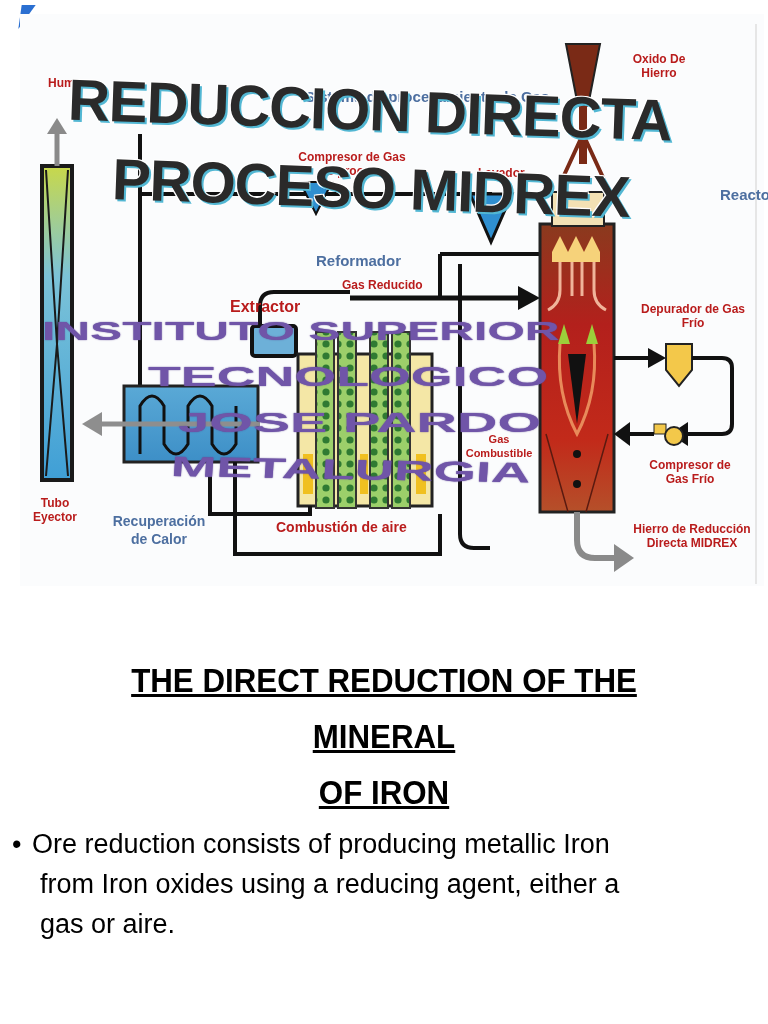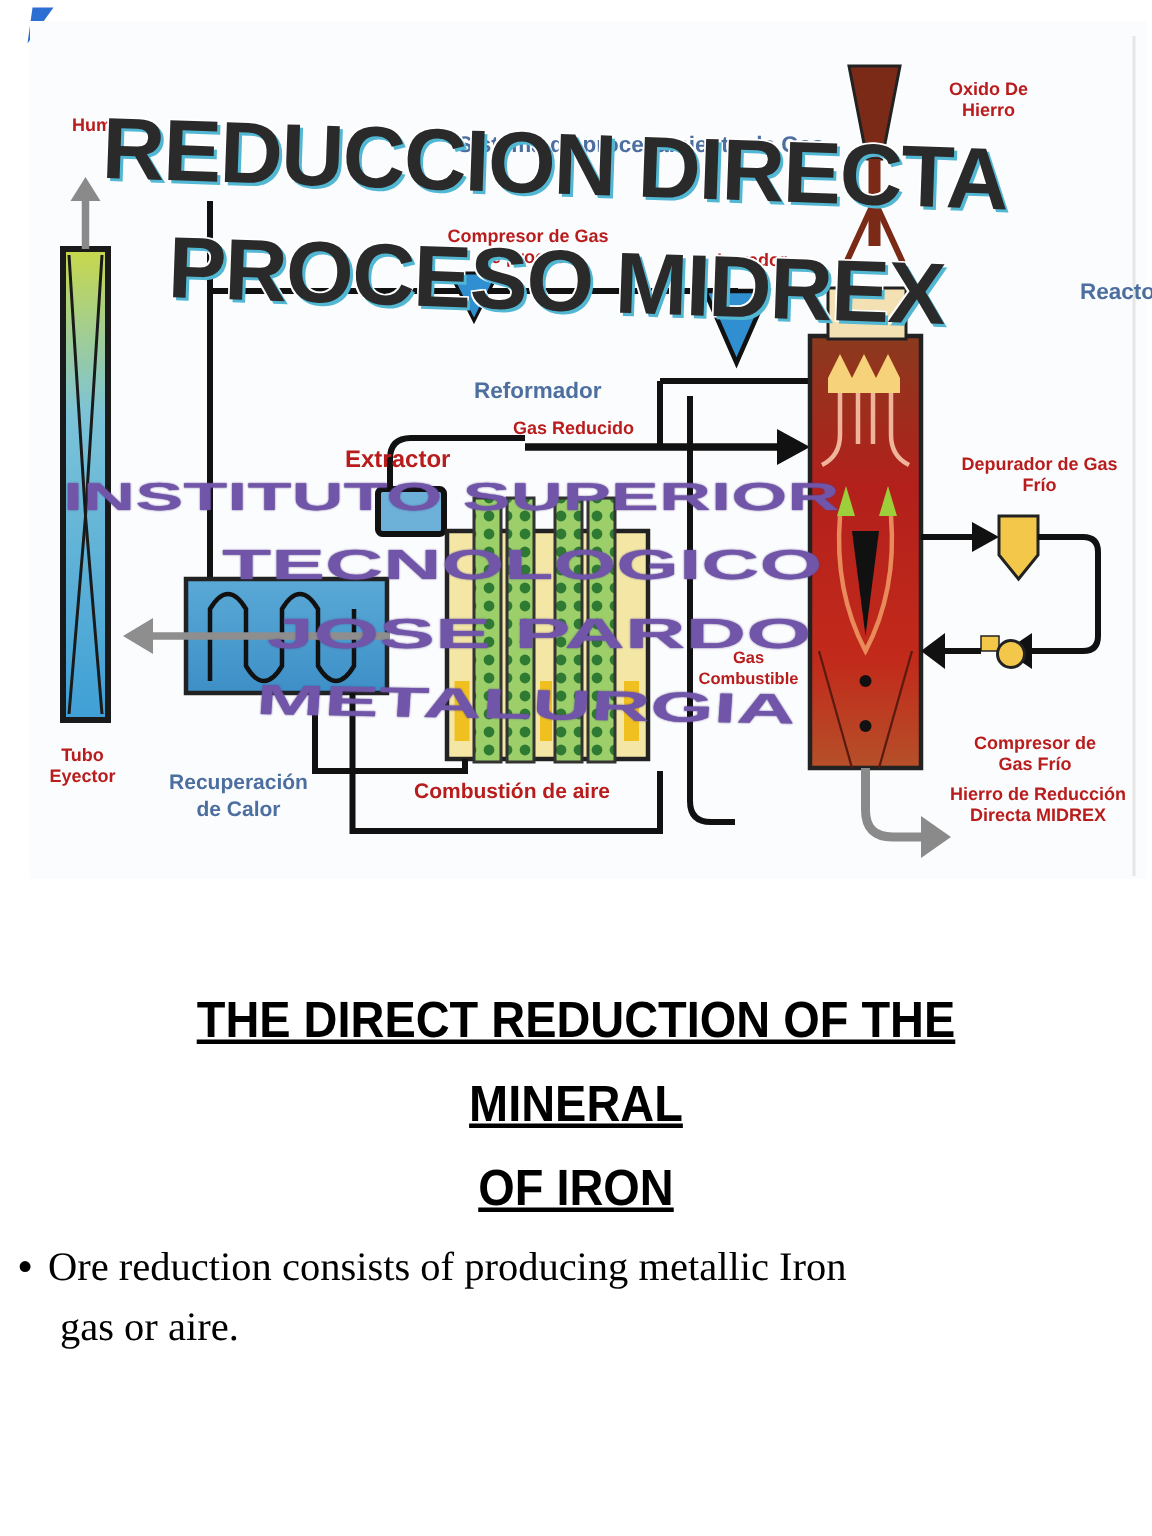--- a/index.html
+++ b/index.html
@@ -18,21 +18,21 @@
          text-shadow: 2px 2px 0 #52b7d3, -1px -1px 0 #ffffff, 1px -1px 0 #ffffff, -1px 1px 0 #ffffff; }
   .inst-line { position:absolute; font-family:"Liberation Sans", sans-serif; font-weight:bold;
          color:#7055a8; font-size:34px; line-height:34px; white-space:nowrap;
          transform:scaleX(1.9); transform-origin:left top; text-shadow:0 0 1px #5a4590; }
   .heading { position:absolute; left:0; width:768px; top:652px; text-align:center;
          font-family:"Liberation Sans", sans-serif; font-weight:bold; font-size:34px; line-height:56px; color:#000;text-decoration:underline; }
   .heading div { transform:scaleX(0.92); }
   .bullet { position:absolute; left:12px; top:824px; width:740px; font-family:"Liberation Sans", sans-serif;
          font-size:27px; line-height:40px; color:#000; }
   .bullet .dot { position:absolute; left:0; top:0; }
-  .bullet .txt { display:block; padding-left:28px; text-indent:0;font-family:Liberation Serif, serif; }
+  .bullet .txt { display:block; padding-left:28px; text-indent:0; }
   .bullet .line { display:block; white-space:nowrap; }
   .bullet .line.cont { padding-left:0; }
 </style>
 </head>
 <body>
 
 <div class="slide">
   <div class="corner-accent"></div>
 
   <div class="diagram">
@@ -139,21 +139,21 @@
     <div class="lbl blue" style="left:285px;top:74px;">Sistema de procesamiento de Gas</div>
     <div class="lbl" style="left:272px;top:136px;width:120px;white-space:normal;">Compresor de Gas de proceso</div>
     <div class="lbl" style="left:458px;top:152px;text-align:right;">Lavador</div>
     <div class="lbl" style="left:606px;top:38px;width:66px;white-space:normal;">Oxido De Hierro</div>
     <div class="lbl blue" style="left:652px;top:172px;margin-left:48px;">Reactor</div>
     <div class="lbl blue" style="left:296px;top:238px;">Reformador</div>
     <div class="lbl" style="left:210px;top:286px;font-size:16px;">Extractor</div>
     <div class="lbl" style="left:322px;top:264px;">Gas Reducido</div>
     <div class="lbl" style="left:608px;top:288px;width:130px;white-space:normal;">Depurador de Gas Frío</div>
     <div class="lbl" style="left:444px;top:418px;width:70px;white-space:normal;font-size:11px;">Gas Combustible</div>
-    <div class="lbl" style="left:620px;top:474px;width:100px;white-space:normal;">Compresor de Gas Frío</div>
+    <div class="lbl" style="left:620px;top:444px;width:100px;white-space:normal;">Compresor de Gas Frío</div>
     <div class="lbl" style="left:10px;top:482px;width:50px;white-space:normal;">Tubo Eyector</div>
     <div class="lbl blue" style="left:84px;top:498px;width:110px;white-space:normal;font-size:14px;">Recuperación de Calor</div>
     <div class="lbl" style="left:256px;top:506px;font-size:14px;">Combustión de aire</div>
     <div class="lbl" style="left:602px;top:508px;width:140px;white-space:normal;">Hierro de Reducción Directa MIDREX</div>
 
     <div class="title-line" style="left:48px;top:66px;transform:rotate(2deg);">REDUCCION DIRECTA</div>
     <div class="title-line" style="left:92px;top:144px;transform:rotate(2deg);">PROCESO MIDREX</div>
 
     <div class="inst-line" style="left:22px;top:300px;font-size:26px;transform:scaleX(1.85);">INSTITUTO SUPERIOR</div>
     <div class="inst-line" style="left:128px;top:346px;font-size:28px;transform:scaleX(1.92);">TECNOLOGICO</div>
@@ -164,16 +164,17 @@
   <div class="heading">
     <div>THE DIRECT REDUCTION OF THE</div>
     <div>MINERAL</div>
     <div>OF IRON</div>
   </div>
 
   <div class="bullet">
     <span class="dot">•</span>
     <span class="txt">
       <span class="line" style="margin-left:-8px;">Ore reduction consists of producing metallic Iron</span>
+      <span class="line cont">from Iron oxides using a reducing agent, either a</span>
       <span class="line cont">gas or aire.</span>
     </span>
   </div>
 </div>
 
 </body></html>

